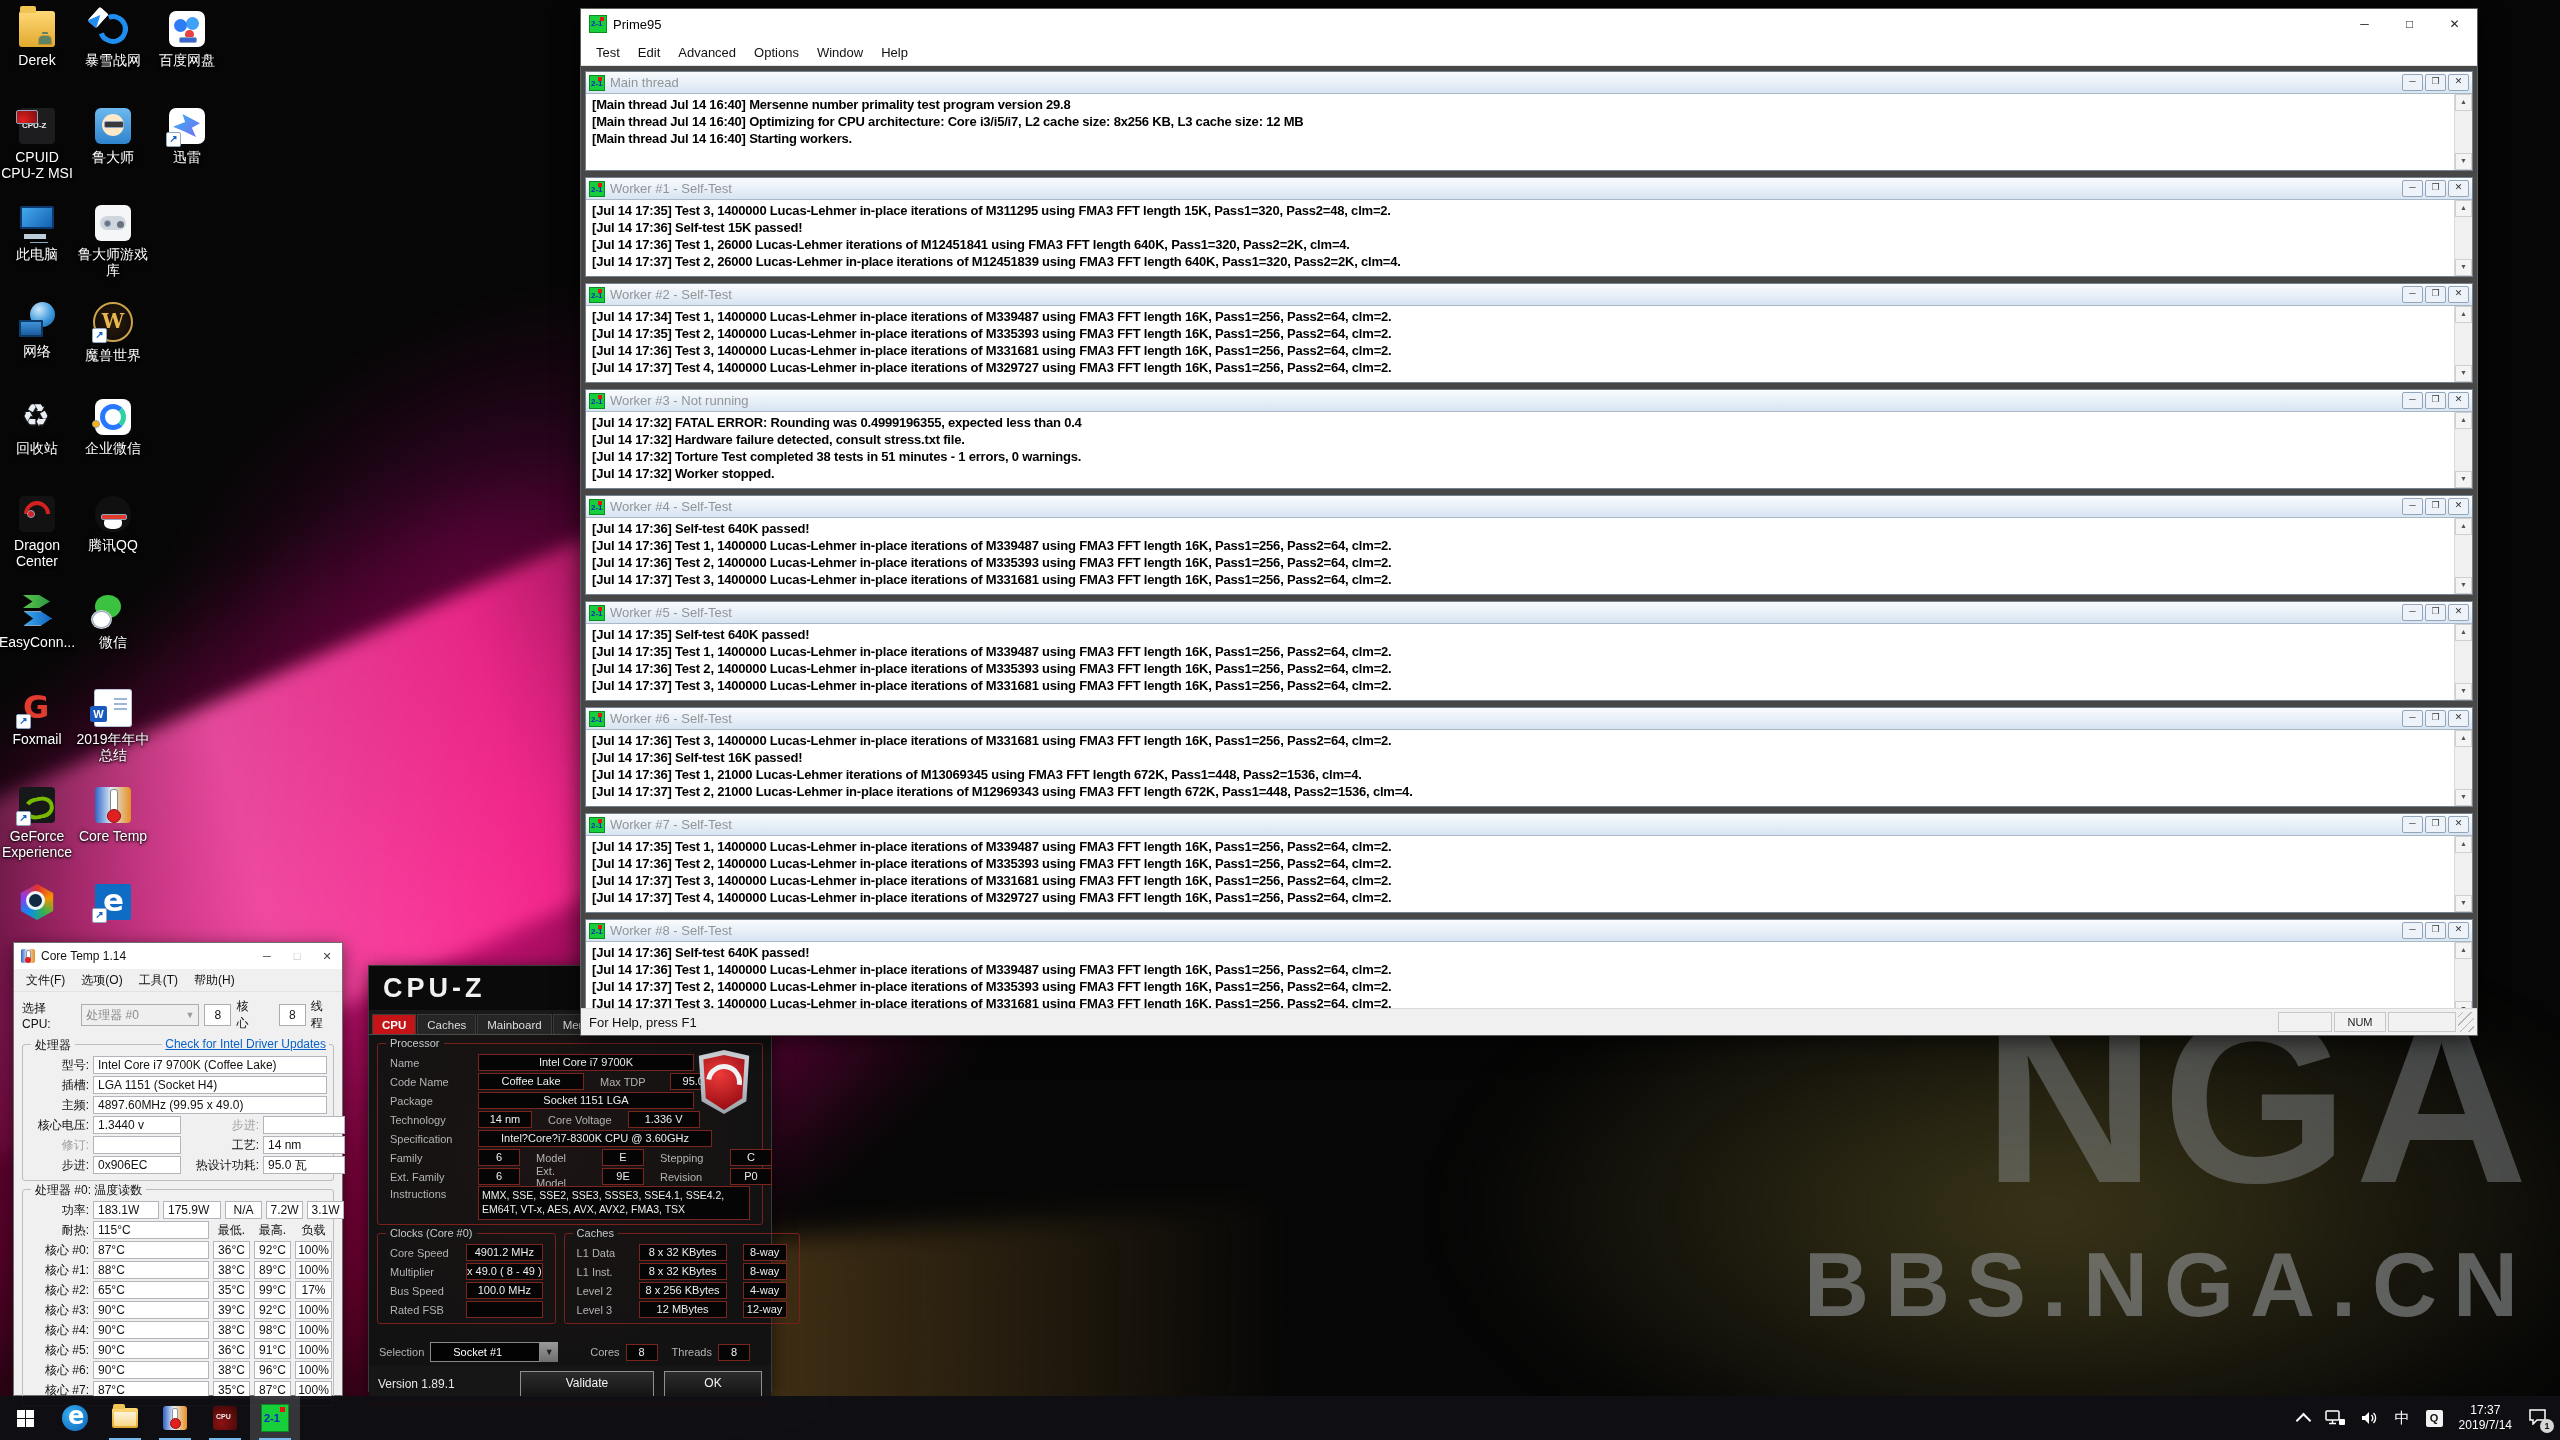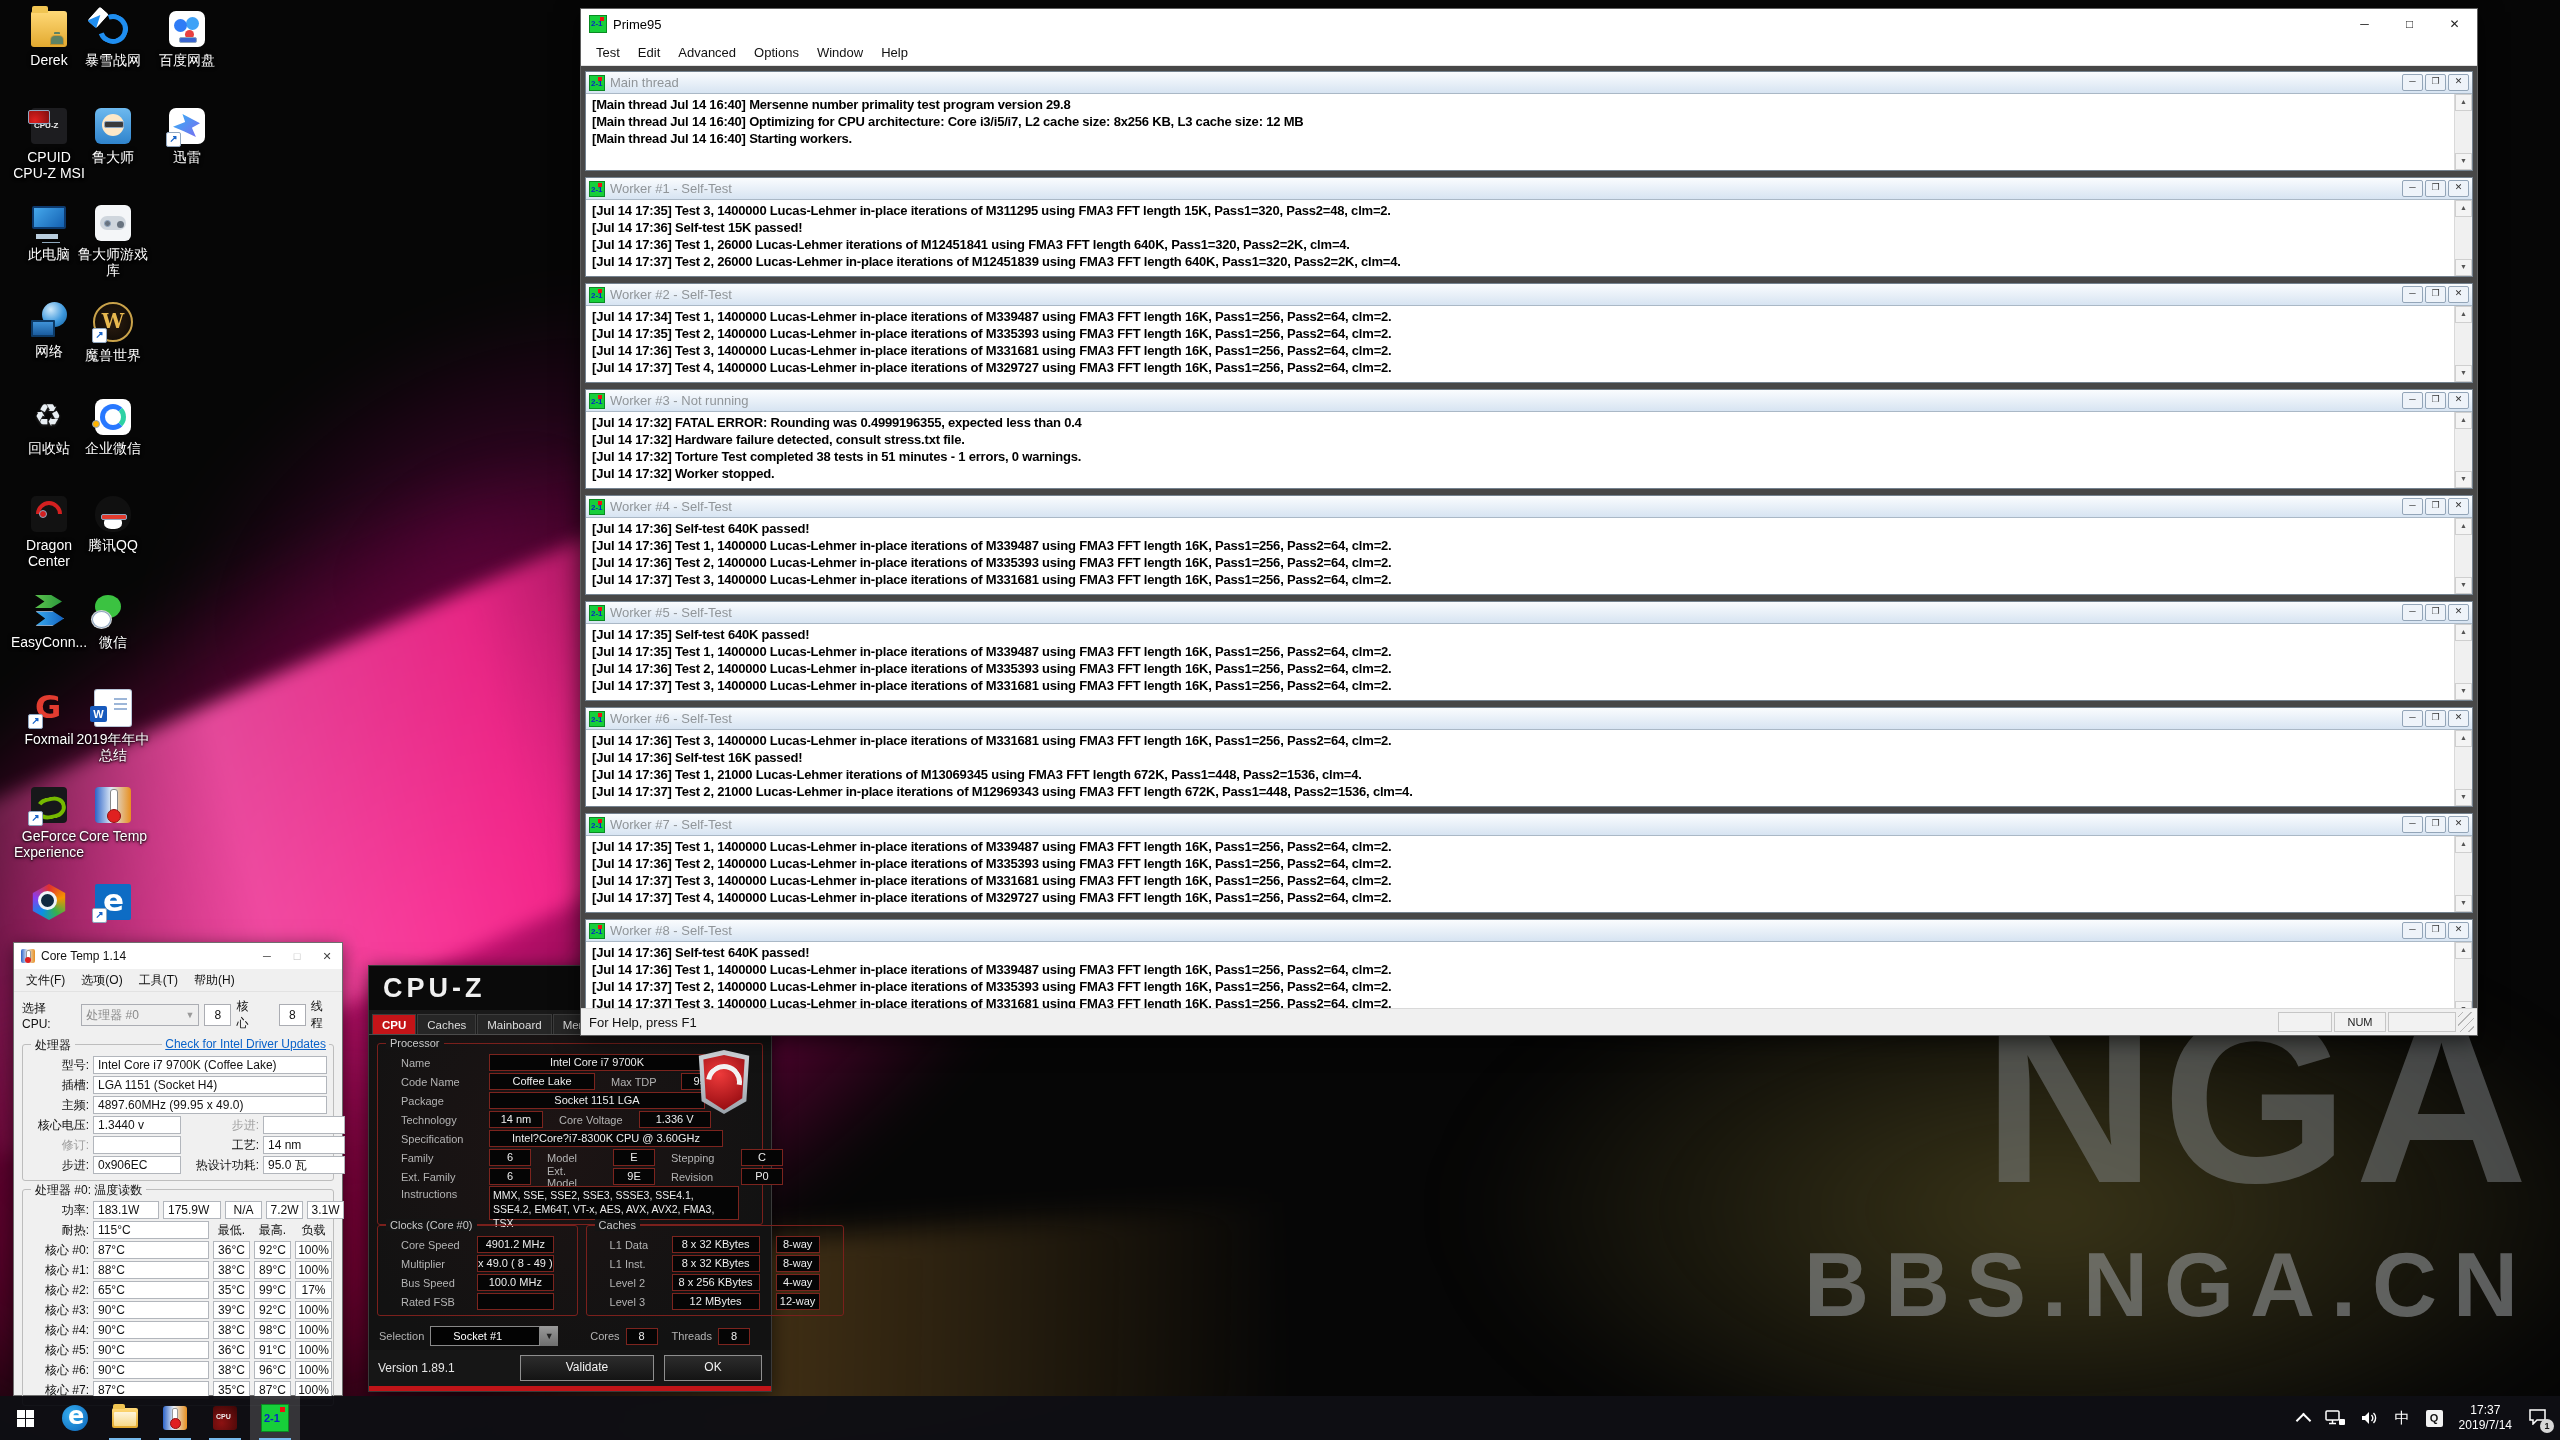--- a/index.html
+++ b/index.html
@@ -178,21 +178,21 @@
   
   .cpuz{position:absolute;left:368px;top:965px;width:402px;height:425px;z-index:3;background:#141414;
      border:1px solid #3a3a3a;color:#ccc;font-size:11px;display:flex;flex-direction:column;box-shadow:0 4px 18px rgba(0,0,0,.6)}
   .cz-head{height:44px;flex:none;background:#0a0a0a;display:flex;align-items:center;padding-left:14px}
   .cz-logo{font-size:27px;font-weight:700;color:#f0f0f0;letter-spacing:4px}
   .cz-tabs{height:24px;flex:none;background:#191919;display:flex;align-items:flex-end;gap:1px;padding-left:3px;
      border-bottom:1px solid #4c4c4c}
   .cz-tab{padding:4px 9px 3px;background:#262626;border:1px solid #3c3c3c;border-bottom:none;color:#ddd;font-size:11.5px}
   .cz-tab.active{background:#c41418;color:#fff;font-weight:700}
   .cz-body{flex:1;padding:8px 8px 4px;background:radial-gradient(circle at 45% 35%,#1d1414,#121212 75%);position:relative}
-  .cz-grp{position:relative;border:1px solid #7a201c;border-radius:3px;padding:9px 23px 4px;margin-bottom:0}
+  .cz-grp{position:relative;border:1px solid #7a201c;border-radius:3px;padding:9px 12px 4px;margin-bottom:8px}
   .cz-grp-title{position:absolute;top:-7px;left:8px;background:#141414;padding:0 4px;color:#c9c9c9}
   .cz-row{display:flex;align-items:center;height:19px;gap:16px}
   .cz-lbl{color:#b3b3b3;flex:none}
   .l72{width:72px}.l58{width:54px}.l50{width:50px}.l46{width:46px}.l60{width:60px}
   .cz-fld{height:15px;line-height:15px;background:#050505;border:1px solid #7c241e;text-align:center;color:#ededed;
      flex:none;overflow:hidden;white-space:nowrap}
   .w220{width:214px}.w108{width:104px}.w62{width:58px}.w56{width:52px}.w74{width:70px}.w232{width:232px}
   .w46{width:40px}.w88{width:86px}.w44{width:42px}.w112{flex:1}.w30{width:30px}
   .cz-instr{flex:1;height:30px;line-height:14px;background:#050505;border:1px solid #7c241e;padding:1px 3px;
      color:#ededed;text-align:left;font-size:10.5px}
@@ -256,21 +256,21 @@
     <div class="s3"></div>
     <div class="s4"></div>
     <div class="s5"></div>
 </div>
 
 <div class="nga">
   <div class="logo">NGA</div>
   <div class="cap">BBS.NGA.CN</div>
 </div>
 
-<div class="dcol" style="left:12px">
+<div class="dcol" style="left:0">
 
     <div class="dcell">
       <div class="dicon i-folder person"></div>
       <div class="dlabel">Derek</div>
     </div>
 
     <div class="dcell">
       <div class="dicon i-cpuzmsi sc"></div>
       <div class="dlabel">CPUID
 CPU-Z MSI</div>

